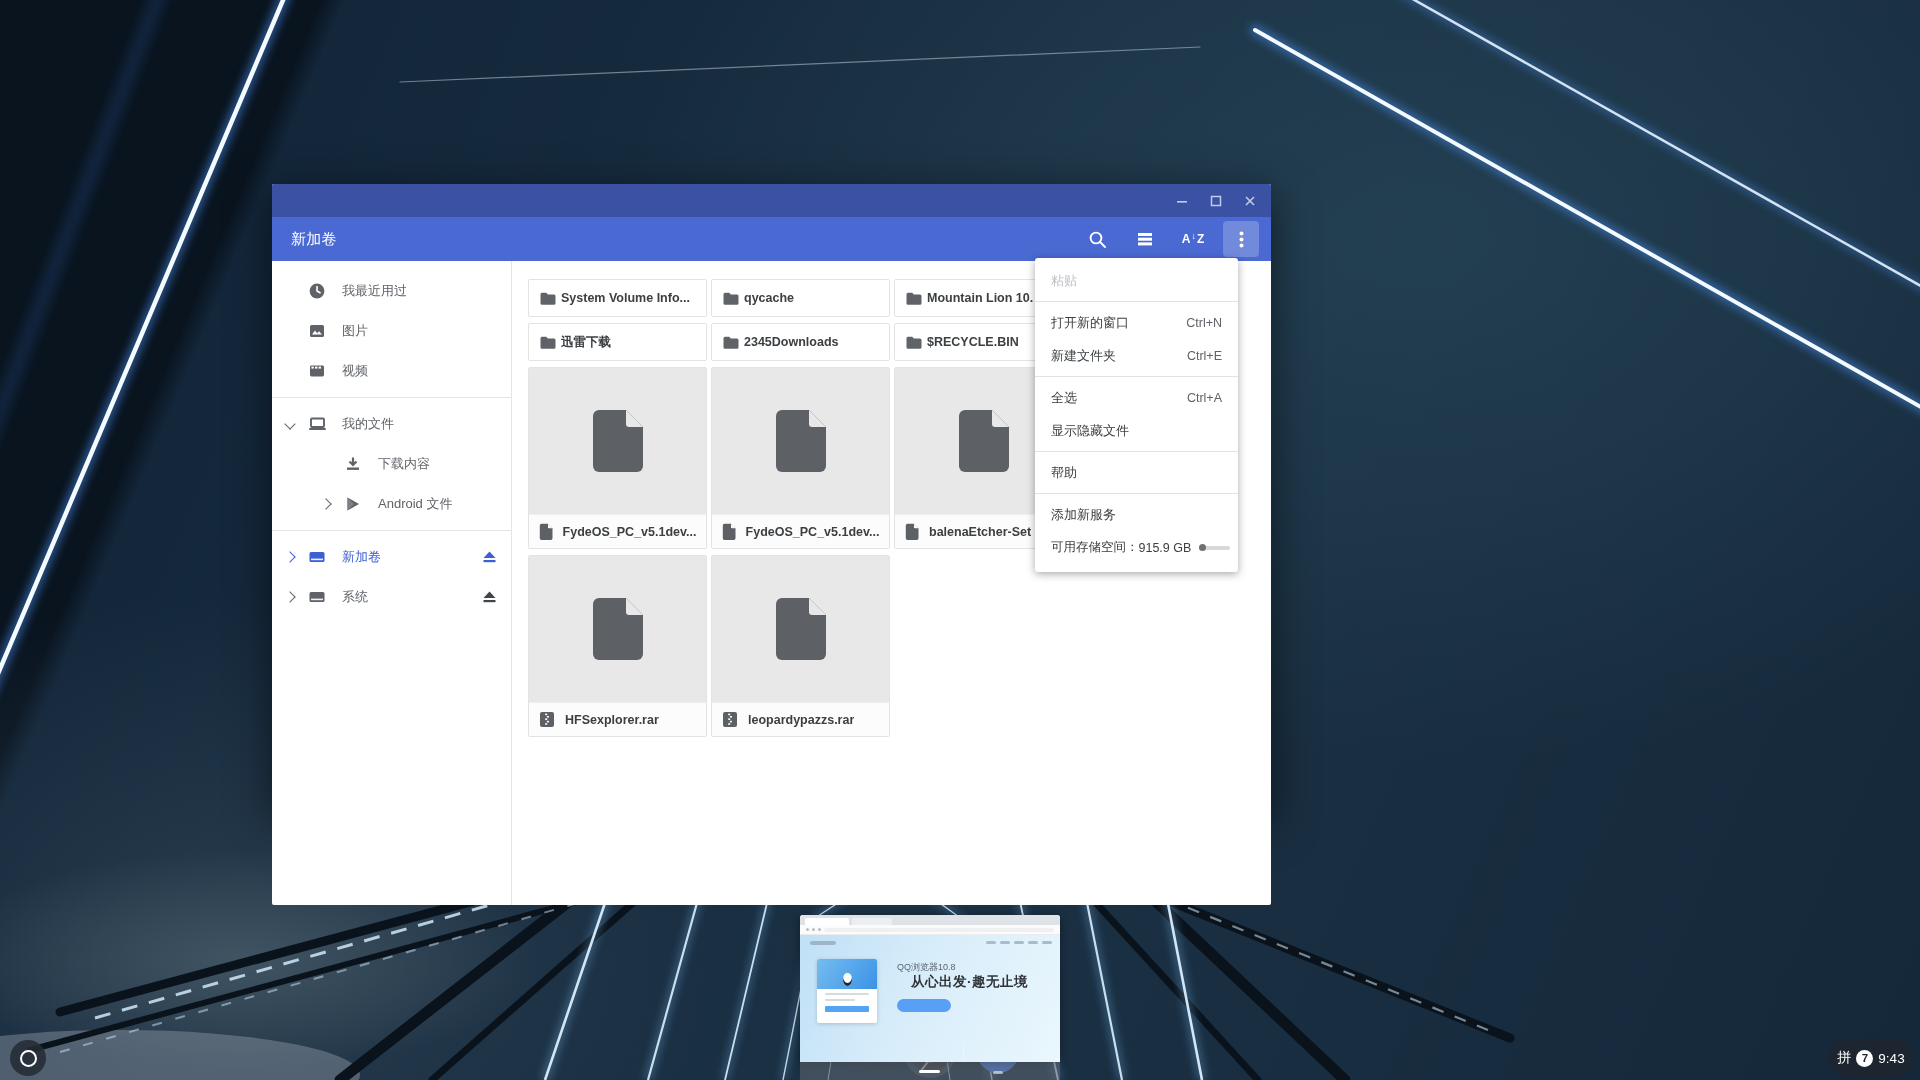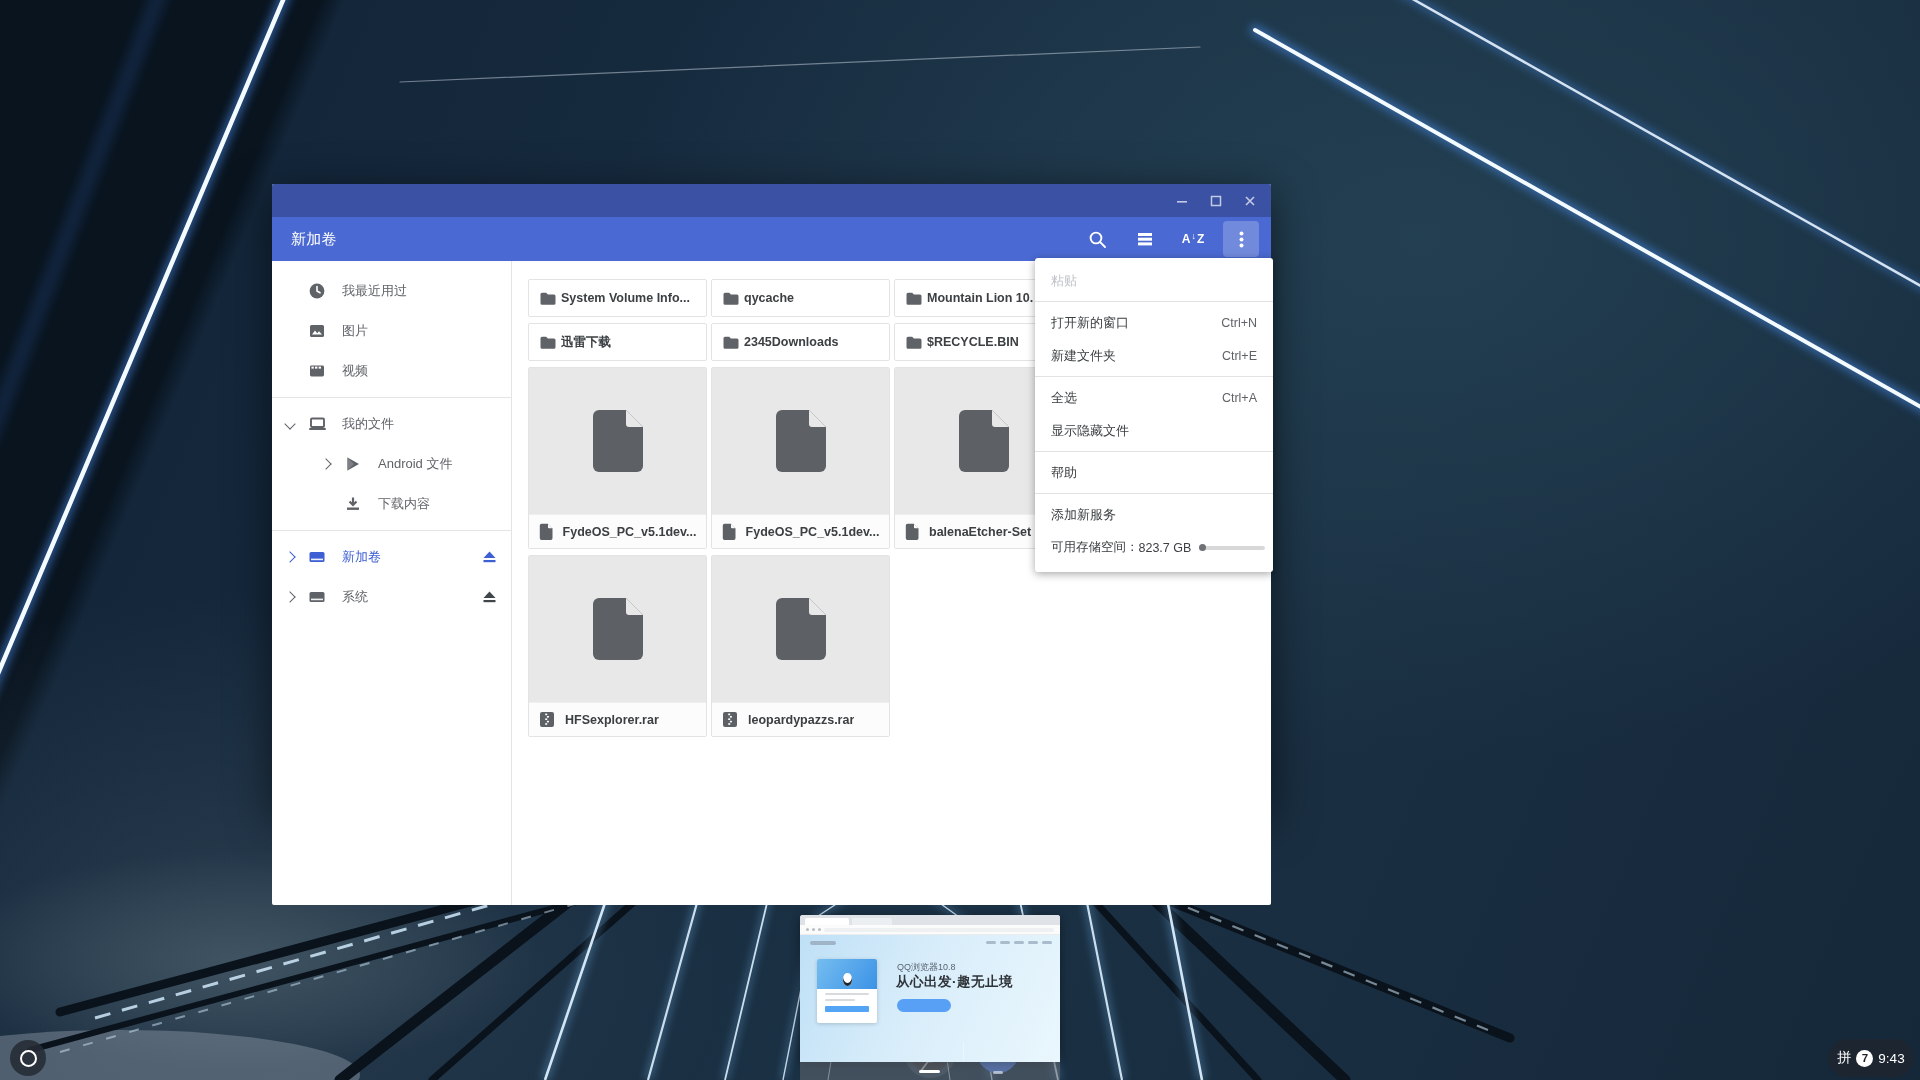--- a/index.html
+++ b/index.html
@@ -48,21 +48,21 @@
   .grid{display:grid;grid-template-columns:repeat(3,179px);column-gap:4px;row-gap:6px;}
   .fcard{height:38px;box-sizing:border-box;background:#fff;border:1px solid #e3e3e3;border-radius:2px;
     display:flex;align-items:center;padding:0 10px;gap:5px;cursor:pointer;overflow:hidden;}
   .fname{font-size:12.5px;font-weight:600;color:#3c4043;white-space:nowrap;overflow:hidden;}
   .bigcard{height:182px;box-sizing:border-box;border:1px solid #e3e3e3;border-radius:2px;background:#fff;
     display:flex;flex-direction:column;cursor:pointer;overflow:hidden;}
   .thumb{height:146px;background:#e8e8e8;display:flex;align-items:center;justify-content:center;}
   .namebar{flex:1;display:flex;align-items:center;gap:10px;padding:0 10px;background:#fcfcfc;border-top:1px solid #efefef;overflow:hidden;}
 
   
-  .menu{position:absolute;left:763px;top:74px;width:238px;background:#fff;border-radius:3px;
+  .menu{position:absolute;left:763px;top:74px;width:203px;background:#fff;border-radius:3px;
     box-shadow:0 2px 8px rgba(0,0,0,.35);padding:6px 0 8px 0;z-index:50;}
   .menu-item{height:33px;display:flex;align-items:center;padding:0 16px;font-size:13px;color:#3c4043;cursor:pointer;}
   .menu-item.disabled{color:#bdc1c6;}
   .menu-sc{margin-left:auto;font-size:12.5px;color:#5f6368;}
   .menu-sep{height:1px;background:#e2e2e2;margin:4px 0;}
   .menu-storage{height:33px;display:flex;align-items:center;padding:0 8px 0 16px;font-size:12.5px;color:#3c4043;justify-content:space-between;}
   .storage-bar{margin-left:8px;flex:1;height:4px;background:#d8d8d8;border-radius:2px;position:relative;}
   .storage-dot{position:absolute;left:0;top:-1.5px;width:7px;height:7px;border-radius:50%;background:#6d7175;}
 
   
@@ -83,21 +83,21 @@
   .pt-logo{position:absolute;left:10px;top:6px;width:26px;height:4px;border-radius:2px;background:#9fb4c6;}
   .pt-navlinks{position:absolute;right:8px;top:6px;display:flex;gap:4px;}
   .pt-navlinks span{width:10px;height:3px;border-radius:1.5px;background:#a9bccb;}
   .pt-minicard{position:absolute;left:17px;top:24px;width:60px;height:64px;background:#fff;border-radius:2px;
     box-shadow:0 1px 4px rgba(0,0,0,.18);overflow:hidden;}
   .pt-mc-img{height:30px;background:linear-gradient(125deg,#74bdf0,#3c92e6);position:relative;}
   .pt-mc-pg{position:absolute;left:26px;top:14px;width:9px;height:13px;background:#fff;border-radius:45% 45% 50% 50%;box-shadow:inset 0 -3px 0 #22262b;}
   .pt-mc-line{height:2px;background:#d7dbde;border-radius:1px;margin:4px 8px 0 8px;}
   .pt-mc-btn{height:6px;background:#53a4f4;border-radius:1px;margin:5px 8px 0 8px;}
   .pt-brand{position:absolute;left:97px;top:26px;font-size:9px;color:#5a6570;}
-  .pt-headline{position:absolute;left:96px;top:38px;font-size:13.5px;font-weight:bold;color:#2e3338;letter-spacing:.5px;white-space:nowrap;}
+  .pt-headline{position:absolute;left:111px;top:38px;font-size:13.5px;font-weight:bold;color:#2e3338;letter-spacing:.5px;white-space:nowrap;}
   .pt-btn{position:absolute;left:97px;top:64px;width:54px;height:13px;border-radius:7px;background:#58a0f6;}
   .pt-shelfstrip{width:260px;height:48px;background:rgba(98,106,114,.55);}
 
   .shelf-icon{position:absolute;cursor:pointer;}
   .sep-line{position:absolute;left:963px;top:1042px;width:1px;height:20px;background:rgba(255,255,255,.35);z-index:12;}
   .indicator{position:absolute;height:3px;border-radius:1.5px;z-index:12;}
 
   .tray{position:absolute;left:1828px;top:1039px;width:86px;height:38px;border-radius:19px;
     background:rgba(31,38,47,.88);display:flex;align-items:center;justify-content:center;gap:5px;cursor:pointer;z-index:12;}
   .tray .ime{color:#fff;font-size:14px;}
@@ -269,40 +269,40 @@
             </span>
           <span class="sic">
             <svg width="19" height="18">
                 <rect x="3" y="3.5" width="13" height="8.5" rx="1" fill="none" stroke="#5f6368" stroke-width="1.9"></rect>
                 <rect x="1" y="13" width="17" height="2" rx="1" fill="#5f6368"></rect>
               </svg>
           </span>
           <span class="lbl">我的文件</span>
         </div>
         <div class="side-item indent">
+          <span class="chev"></span>
+          <span class="sic">
+            <svg width="18" height="18">
+                <path d="M9 2.5 V9 M5.5 6.5 L9 10 L12.5 6.5" stroke="#5f6368" stroke-width="2.2" fill="none"></path>
+                <rect x="3" y="12.5" width="12" height="2.4" fill="#5f6368"></rect>
+              </svg>
+          </span>
+          <span class="lbl">下载内容</span>
+        </div>
+        <div class="side-item indent">
           <span class="chev">
               <i class="chevron right"></i>
             </span>
           <span class="sic">
             <svg width="18" height="18">
                 <path d="M3.5 2.5 L15 9 L3.5 15.5 Z" fill="#5f6368"></path>
                 <path d="M3.5 2.5 L9.8 9 L3.5 15.5 Z" fill="#7d8185"></path>
               </svg>
           </span>
           <span class="lbl">Android 文件</span>
-        </div>
-        <div class="side-item indent">
-          <span class="chev"></span>
-          <span class="sic">
-            <svg width="18" height="18">
-                <path d="M9 2.5 V9 M5.5 6.5 L9 10 L12.5 6.5" stroke="#5f6368" stroke-width="2.2" fill="none"></path>
-                <rect x="3" y="12.5" width="12" height="2.4" fill="#5f6368"></rect>
-              </svg>
-          </span>
-          <span class="lbl">下载内容</span>
         </div>
         <div class="side-sep"></div>
         <div class="side-item selected">
           <span class="chev">
               <i class="chevron right blue"></i>
             </span>
           <span class="sic">
             <svg width="18" height="18">
                 <rect x="1.5" y="4" width="15" height="10" rx="1.6" fill="#3d5fd3"></rect>
                 <rect x="3" y="10.6" width="12" height="1.6" fill="#fff" opacity=".9"></rect>
@@ -489,21 +489,21 @@
       <div class="menu-sep"></div>
       <div class="menu-item">
         <span>帮助</span>
       </div>
       <div class="menu-sep"></div>
       <div class="menu-item">
         <span>添加新服务</span>
       </div>
       <div class="menu-storage">
         <span>可用存储空间：</span>
-        <span>823.7 GB</span>
+        <span>915.9 GB</span>
         <span class="storage-bar">
             <span class="storage-dot"></span>
           </span>
       </div>
     </div>
   </div>
 
   <div class="launcher">
     <span class="ring"></span>
   </div>

